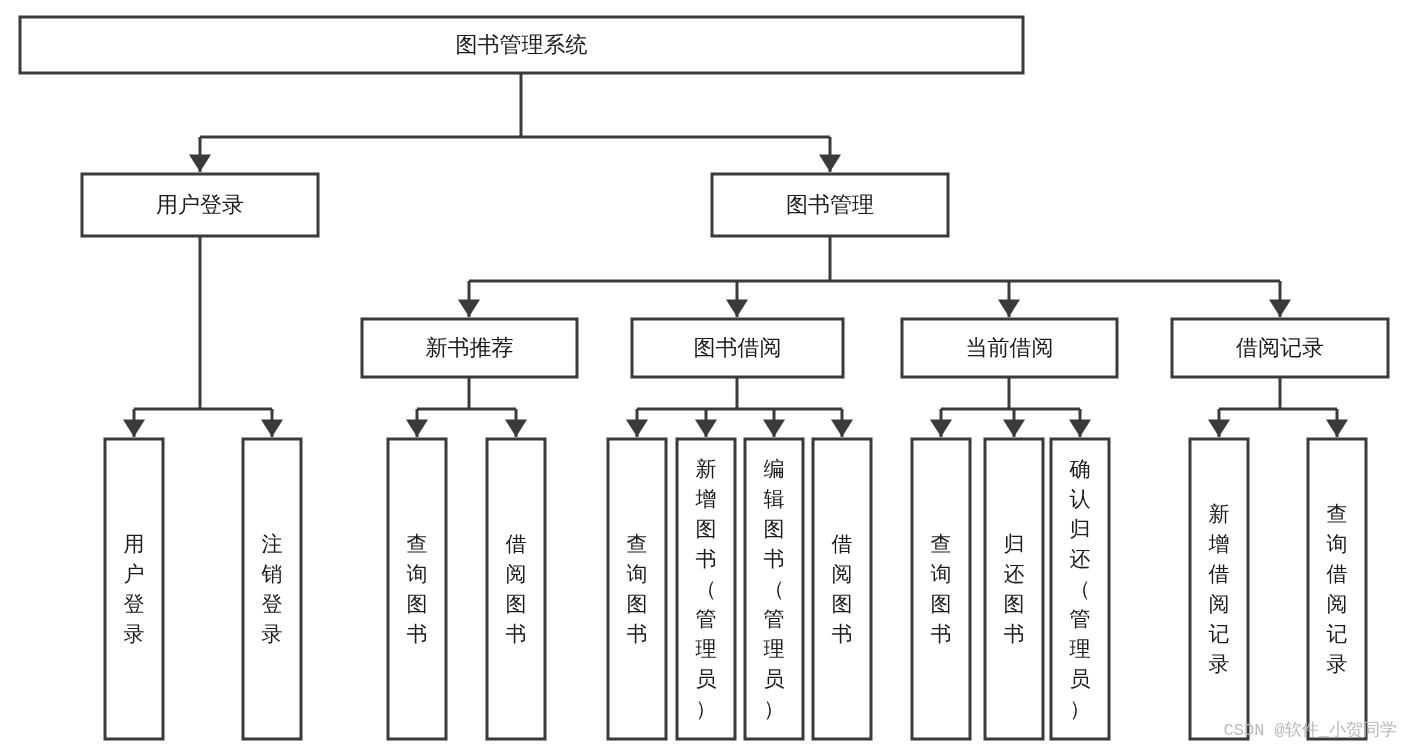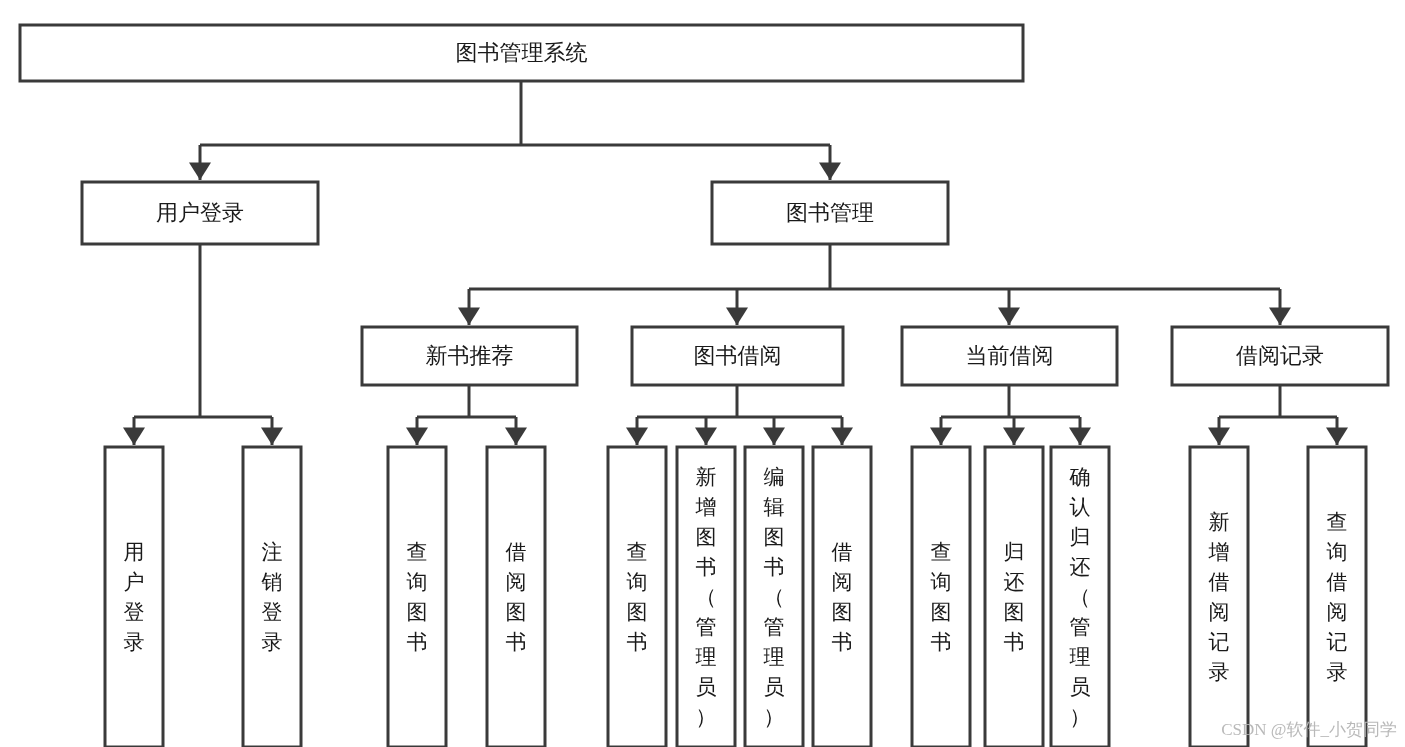--- a/index.html
+++ b/index.html
@@ -9,21 +9,21 @@
   }
   body {
     width: 1405px;
     height: 747px;
     position: relative;
     overflow: hidden;
     font-family: "Liberation Sans", "DejaVu Sans", sans-serif;
   }
   #diagram-root {
     position: absolute;
-    left: 0; top: 12px;
+    left: 0; top: 4px;
     width: 1405px;
     height: 548px;
   }
   .node-rect {
     fill: #ffffff;
     stroke: #3a3a3a;
     stroke-width: 3;
   }
   .node-label {
     fill: #1a1a1a;
@@ -46,21 +46,21 @@
   .arrow-head {
     fill: #3a3a3a;
     stroke: none;
   }
   .watermark {
     position: absolute;
     right: 8px;
     bottom: 6px;
     color: #b9b9b9;
     font-size: 17px;
-    font-family: Liberation Serif, serif;
+    font-family: Liberation Mono, monospace;
     white-space: nowrap;
     user-select: none;
   }
 </style>
 </head>
 <body>
 
 <div id="diagram-root">
   <svg id="diagram-svg" width="1405" height="747" viewBox="0 0 1405 747" xmlns="http://www.w3.org/2000/svg">
       <line x1="521" y1="69" x2="521" y2="133" class="connector"></line>

